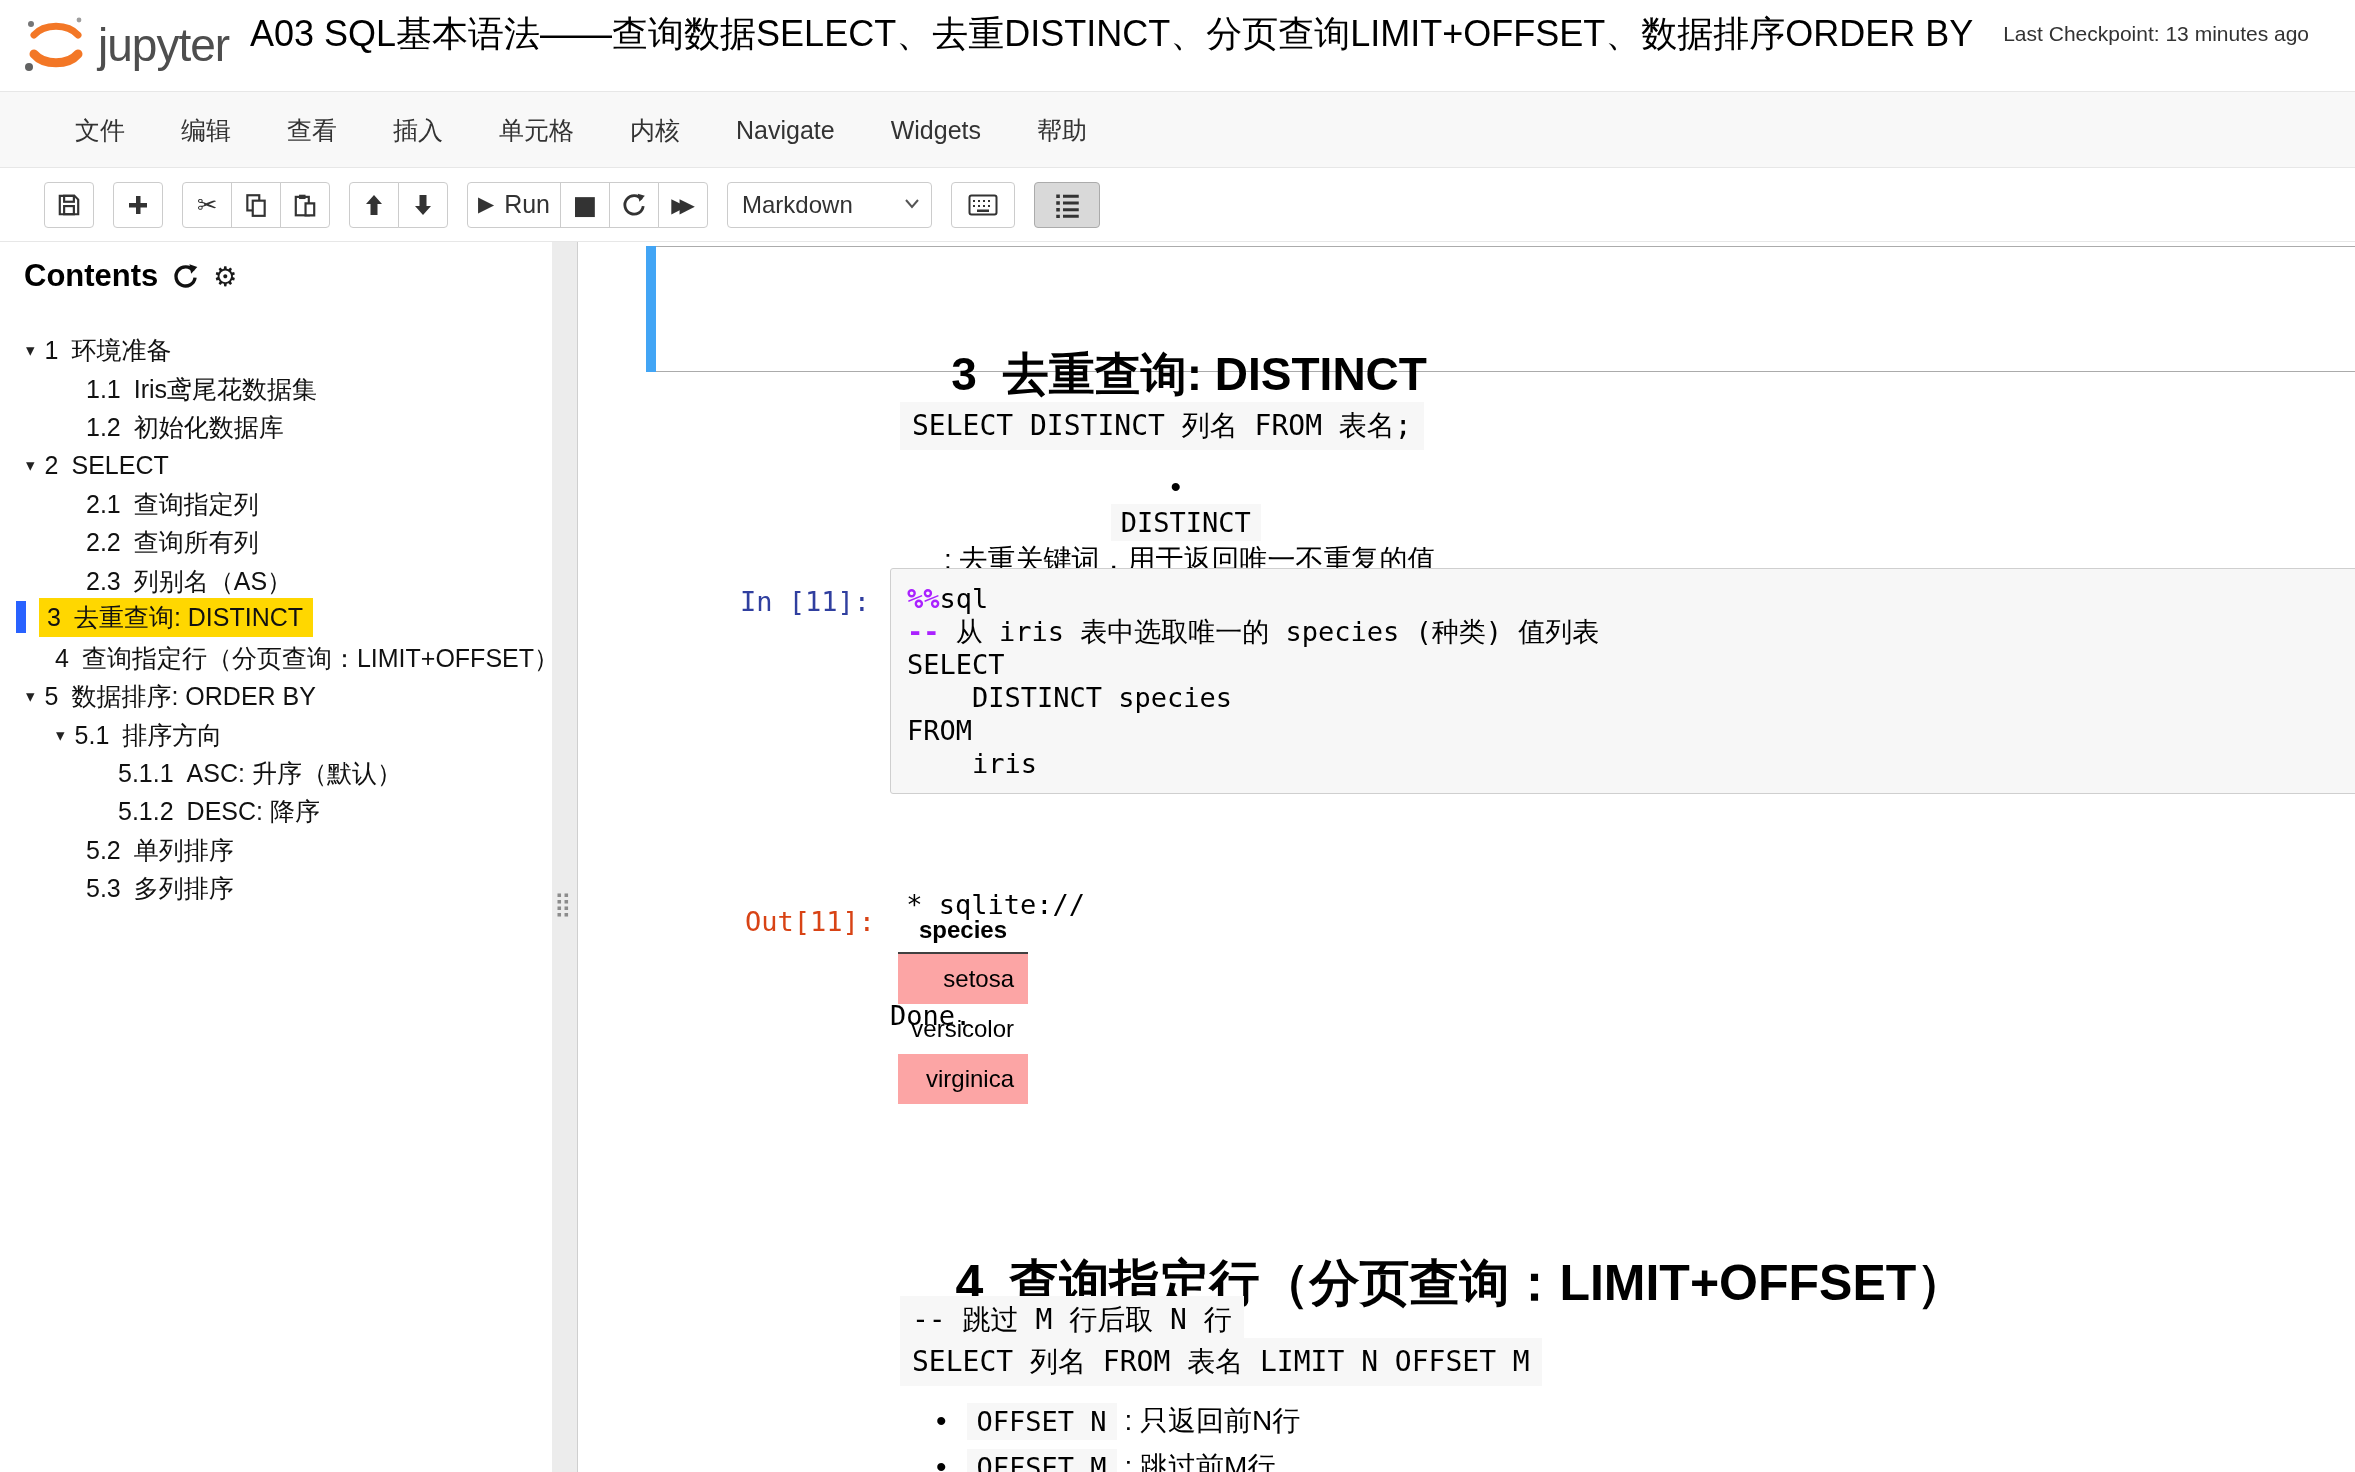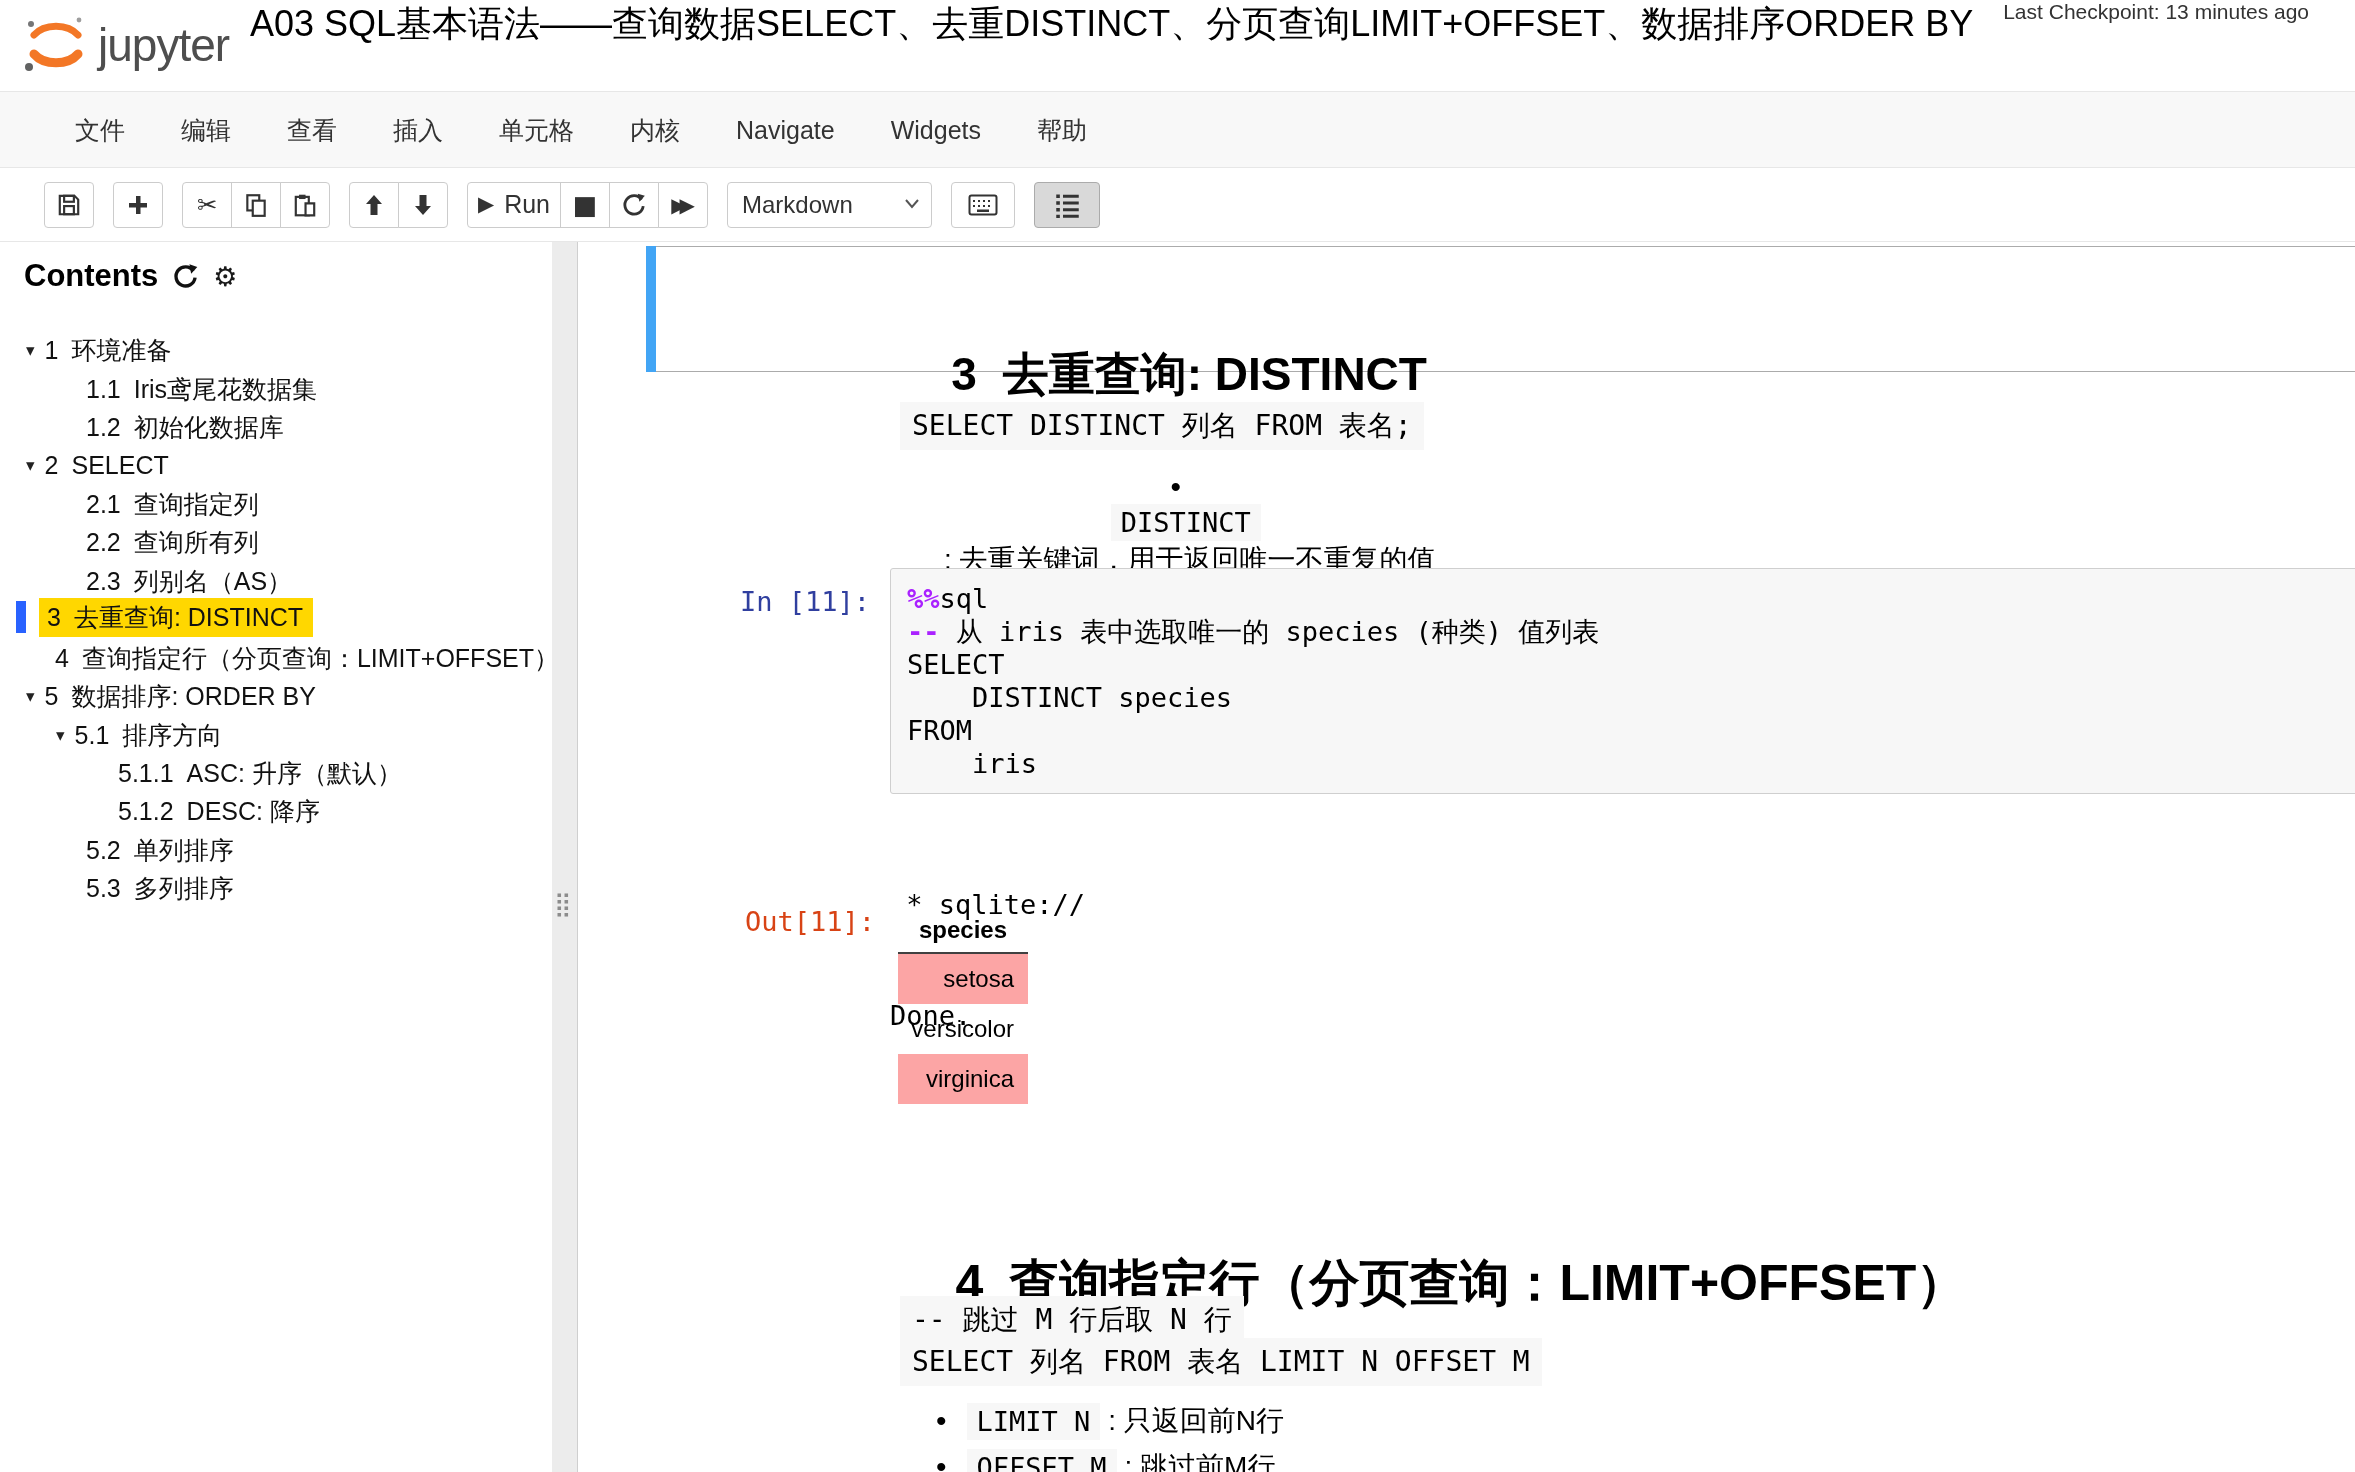--- a/index.html
+++ b/index.html
@@ -5,21 +5,21 @@
   * { margin:0; padding:0; box-sizing:border-box; }
   html,body { width:2355px; height:1472px; overflow:hidden; background:#fff;
     font-family:"Liberation Sans", sans-serif; color:#000; }
   #screen { position:relative; width:2355px; height:1472px; background:#fff; overflow:hidden; }
 
   
   .header { position:absolute; left:0; top:0; width:2355px; height:92px; background:#fff;
     border-bottom:1px solid #e7e7e7; }
   .logo { position:absolute; left:22px; top:14px; display:flex; align-items:center; gap:10px; }
   .logo-word { font-size:46px; color:#4e4e4e; letter-spacing:-1px; }
-  .title-row { position:absolute; left:250px; top:0; height:68px; display:flex; align-items:flex-start;
+  .title-row { position:absolute; left:250px; top:0; height:68px; display:flex; align-items:center;
     white-space:nowrap; }
   .nb-title { font-size:36px; font-weight:500; color:#000; }
   .checkpoint { font-size:21px; color:#333; margin-left:30px; font-weight:400; }
 
   
   .menubar { position:absolute; left:0; top:92px; width:2355px; height:76px; background:#f8f8f8;
     border-bottom:1px solid #e7e7e7; display:flex; align-items:center; padding-left:47px; }
   .menu-item { font-size:25px; color:#333; padding:0 28px; height:76px; line-height:76px; cursor:pointer; }
 
   
@@ -346,21 +346,21 @@
   <div class="h1">
     <span class="hnum">4</span><span>查询指定行（分页查询：LIMIT+OFFSET）</span>
   </div>
   <div class="snippet2a">
     <span class="codechip">-- 跳过 M 行后取 N 行</span>
   </div>
   <div class="snippet2b">
     <span class="codechip">SELECT 列名 FROM 表名 LIMIT N OFFSET M</span>
   </div>
   <div class="bullet-row b2">
-    <span class="codechip" style="font-size:27px; padding:3px 10px">LIMIT N</span>
+    <span class="codechip" style="font-size:27px; padding:3px 10px">OFFSET N</span>
     <span class="bullet-text">: 只返回前N行</span>
   </div>
   <div class="bullet-row b3">
     <span class="codechip" style="font-size:27px; padding:3px 10px">OFFSET M</span>
     <span class="bullet-text">: 跳过前M行</span>
   </div>
 
 </div>
 
 </body></html>

